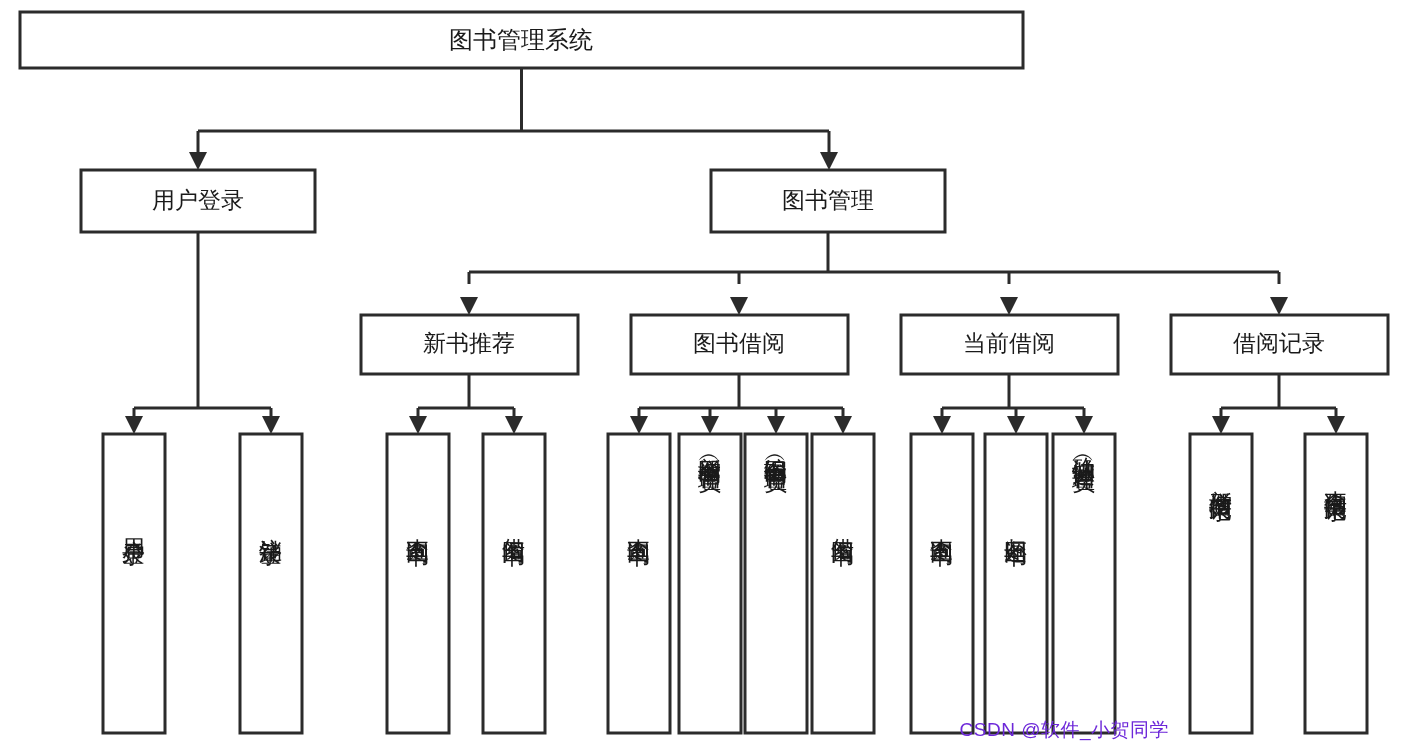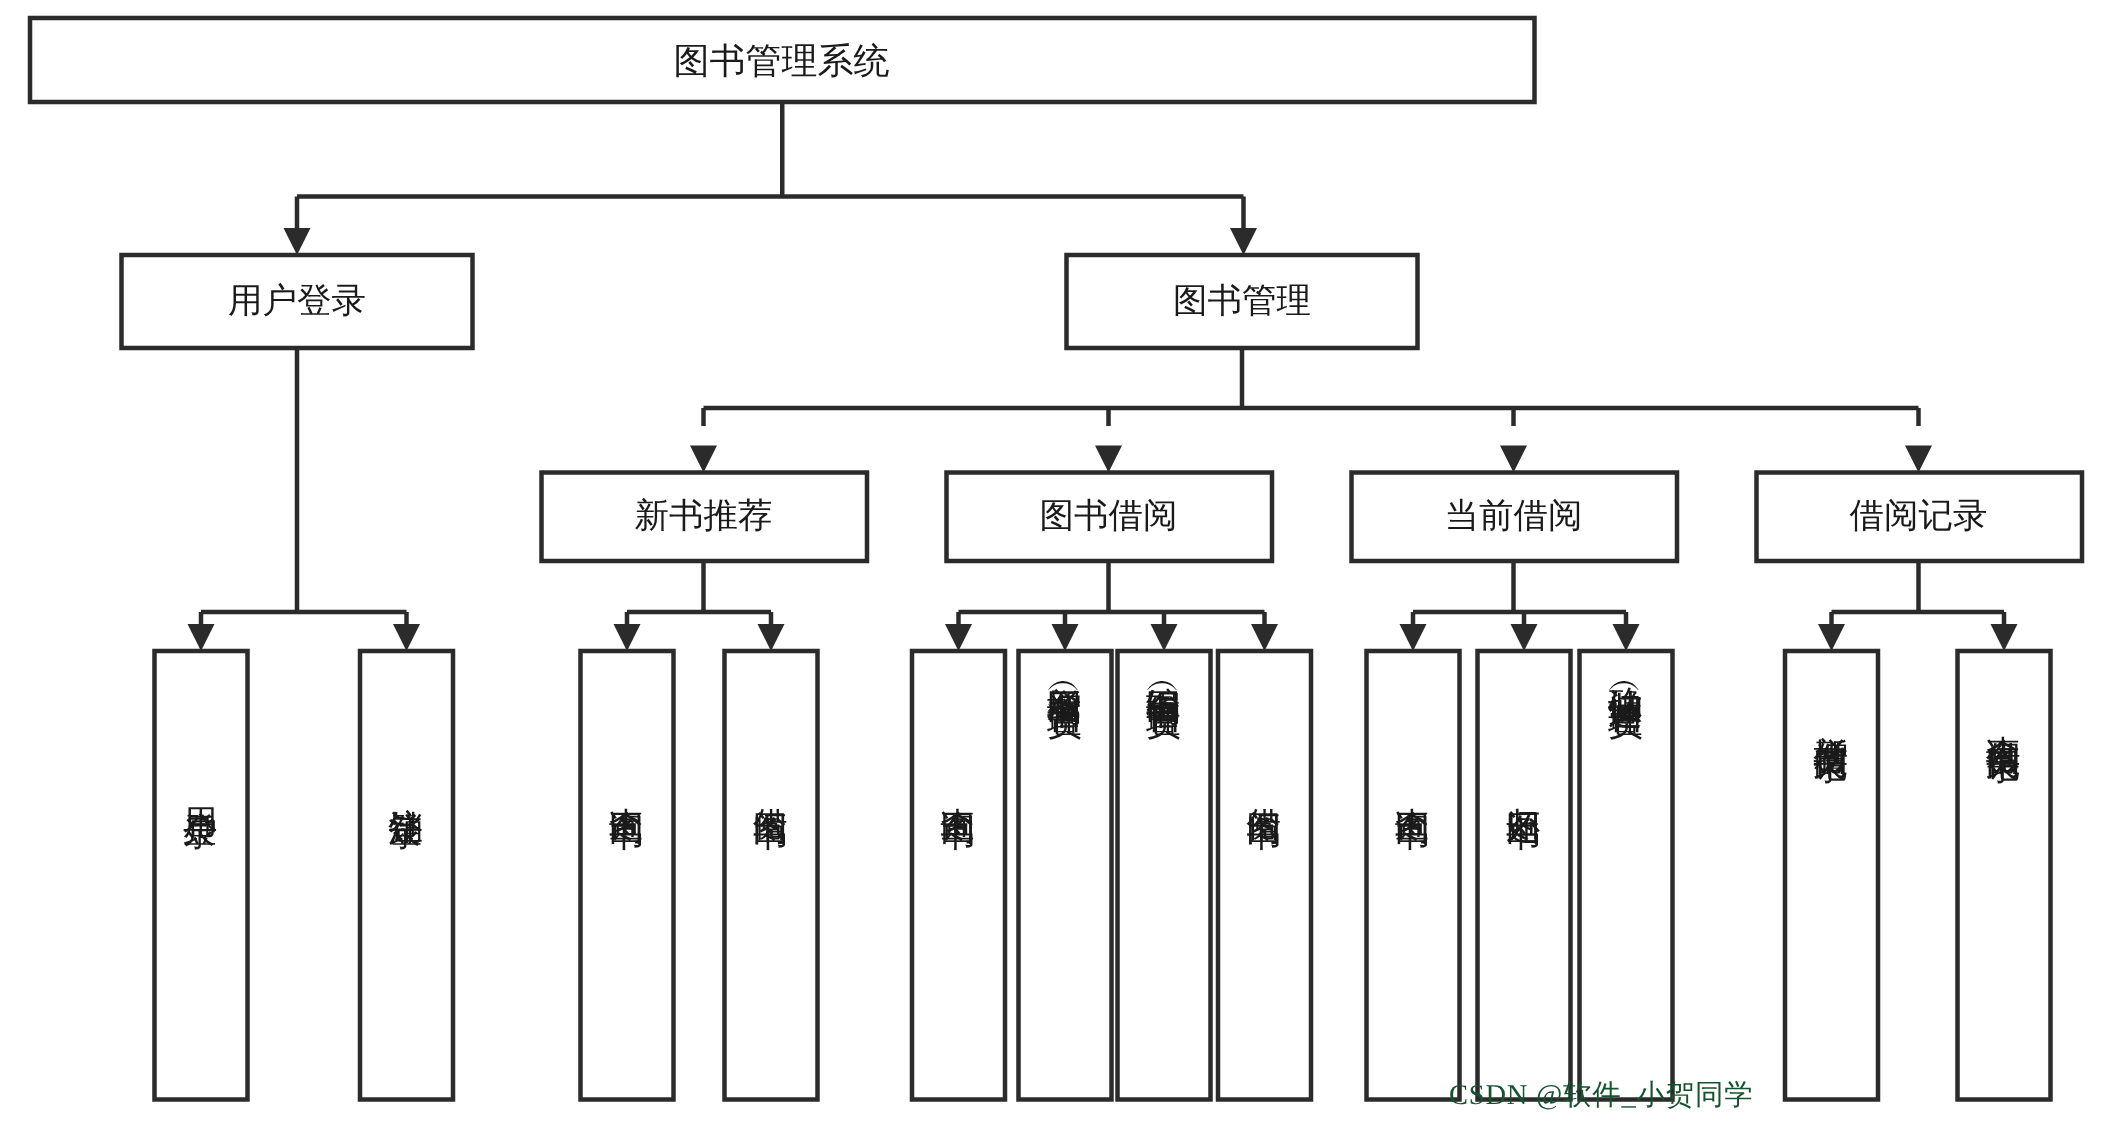--- a/index.html
+++ b/index.html
@@ -72,23 +72,23 @@
     writing-mode: vertical-rl;
     text-orientation: upright;
     letter-spacing: 2px;
     text-anchor: middle;
     white-space: pre;
   }
   .watermark {
     position: absolute;
     right: 8px;
     bottom: 4px;
-    font-family: Liberation Serif, serif;
+    font-family: Liberation Sans, sans-serif;
     font-size: 19px;
-    color: #14532d;
+    color: #6d28d9;
     letter-spacing: 0.5px;
     user-select: none;
     white-space: nowrap;
   }
 </style>
 </head>
 <body>
 
 <div id="diagram-root">
   <svg class="flowchart" viewBox="0 0 1405 747" xmlns="http://www.w3.org/2000/svg">

